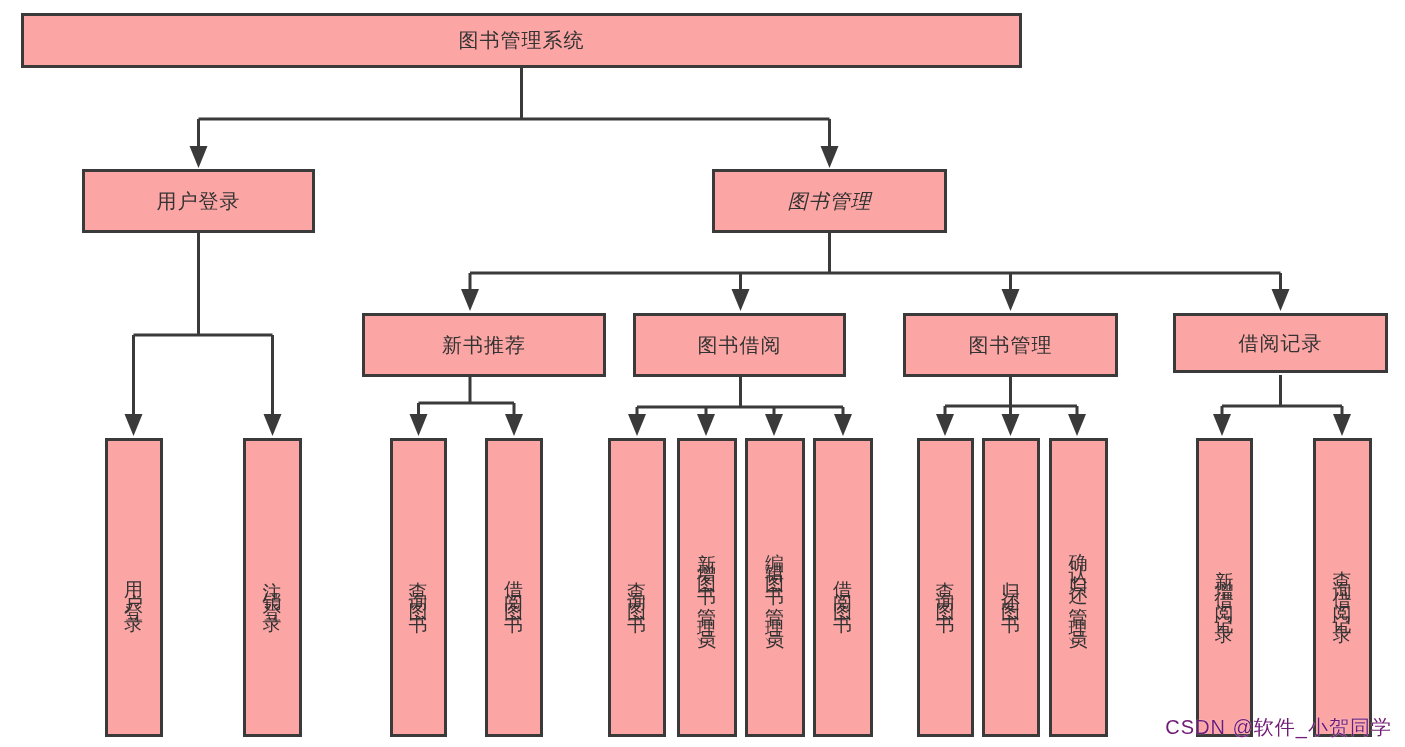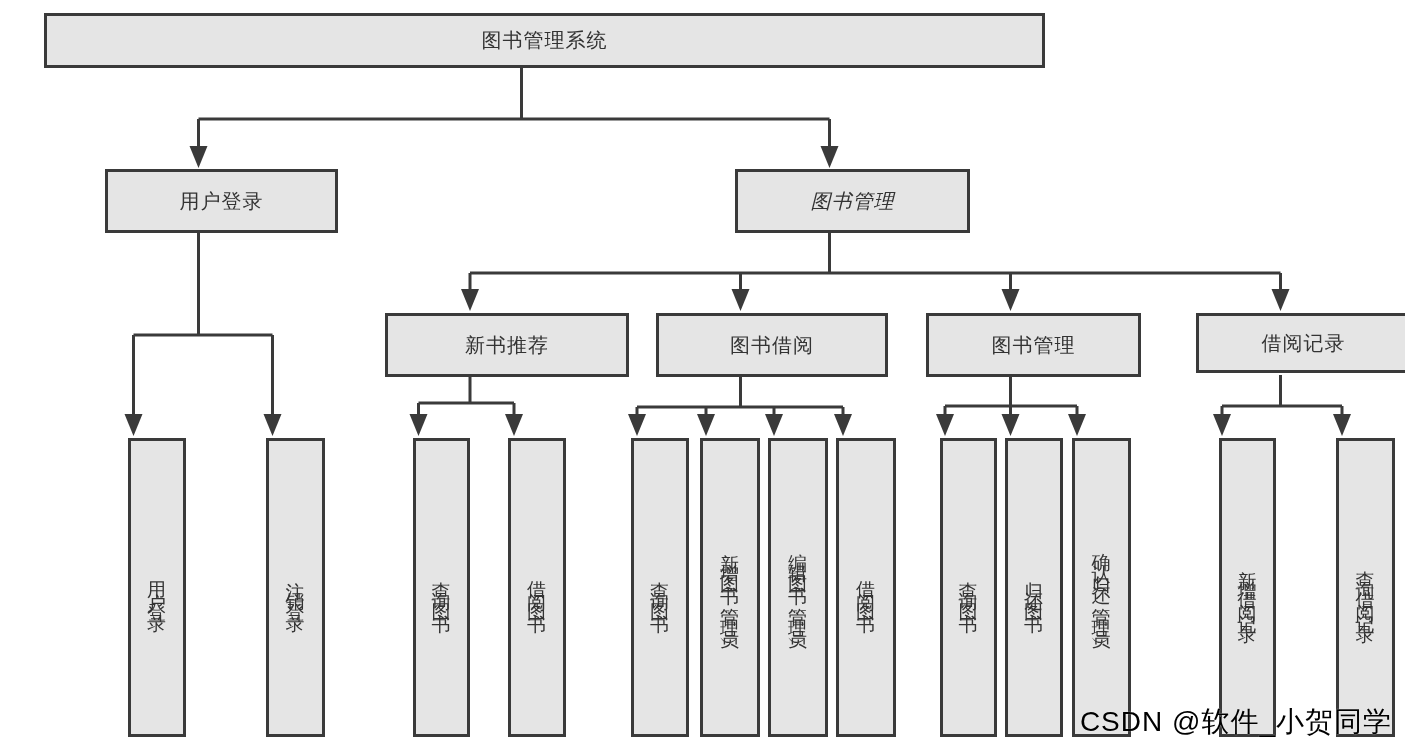--- a/index.html
+++ b/index.html
@@ -24,44 +24,43 @@
     position: absolute;
     left: 0; top: 0;
     width: 1405px;
     height: 747px;
     pointer-events: none;
   }
   .node {
     position: absolute;
     box-sizing: border-box;
     border: 3px solid #3a3a3a;
-    background: #e5e5e5;
+    background: #fca5a5;
     display: flex;
     align-items: center;
     justify-content: center;
     font-size: 20px;
     letter-spacing: 1px;
     color: #333333;
     white-space: nowrap;
-    margin-left: 23px;
   }
   .leaf {
     writing-mode: vertical-rl;
     text-orientation: mixed;
     font-size: 19px;
     letter-spacing: 11px;
     line-height: 1;
     white-space: normal;
   }
   .watermark {
     position: absolute;
     right: 13px;
     bottom: 6px;
-    font-size: 28px;
-    color: #000000;
+    font-size: 20px;
+    color: #701a75;
     letter-spacing: 1px;
     z-index: 5;
     text-shadow: 0 0 1px #ffffff;
   }
 </style>
 </head>
 <body>
 
 <div class="canvas">
 
@@ -104,21 +103,21 @@
       <polygon points="1333,414 1351,414 1342,436"></polygon>
     </g>
   </svg>
 
   <div class="node" style="left:21px; top:13px; width:1001px; height:55px;">图书管理系统</div>
 
   <div class="node" style="left:82px; top:169px; width:233px; height:64px;">用户登录</div>
   <div class="node" style="left:712px; top:169px; width:235px; height:64px;font-style:italic;">图书管理</div>
 
   <div class="node" style="left:362px; top:313px; width:244px; height:64px;">新书推荐</div>
-  <div class="node" style="left:633px; top:313px; width:232px; height:64px;">图书借阅</div>
+  <div class="node" style="left:633px; top:313px; width:213px; height:64px;">图书借阅</div>
   <div class="node" style="left:903px; top:313px; width:215px; height:64px;">图书管理</div>
   <div class="node" style="left:1173px; top:313px; width:215px; height:60px;">借阅记录</div>
 
   <div class="node leaf" style="left:105px; top:438px; width:58px; height:299px;">用户登录</div>
   <div class="node leaf" style="left:243px; top:438px; width:59px; height:299px;">注销登录</div>
 
   <div class="node leaf" style="left:390px; top:438px; width:57px; height:299px;">查询图书</div>
   <div class="node leaf" style="left:485px; top:438px; width:58px; height:299px;">借阅图书</div>
 
   <div class="node leaf" style="left:608px; top:438px; width:58px; height:299px;">查询图书</div>

